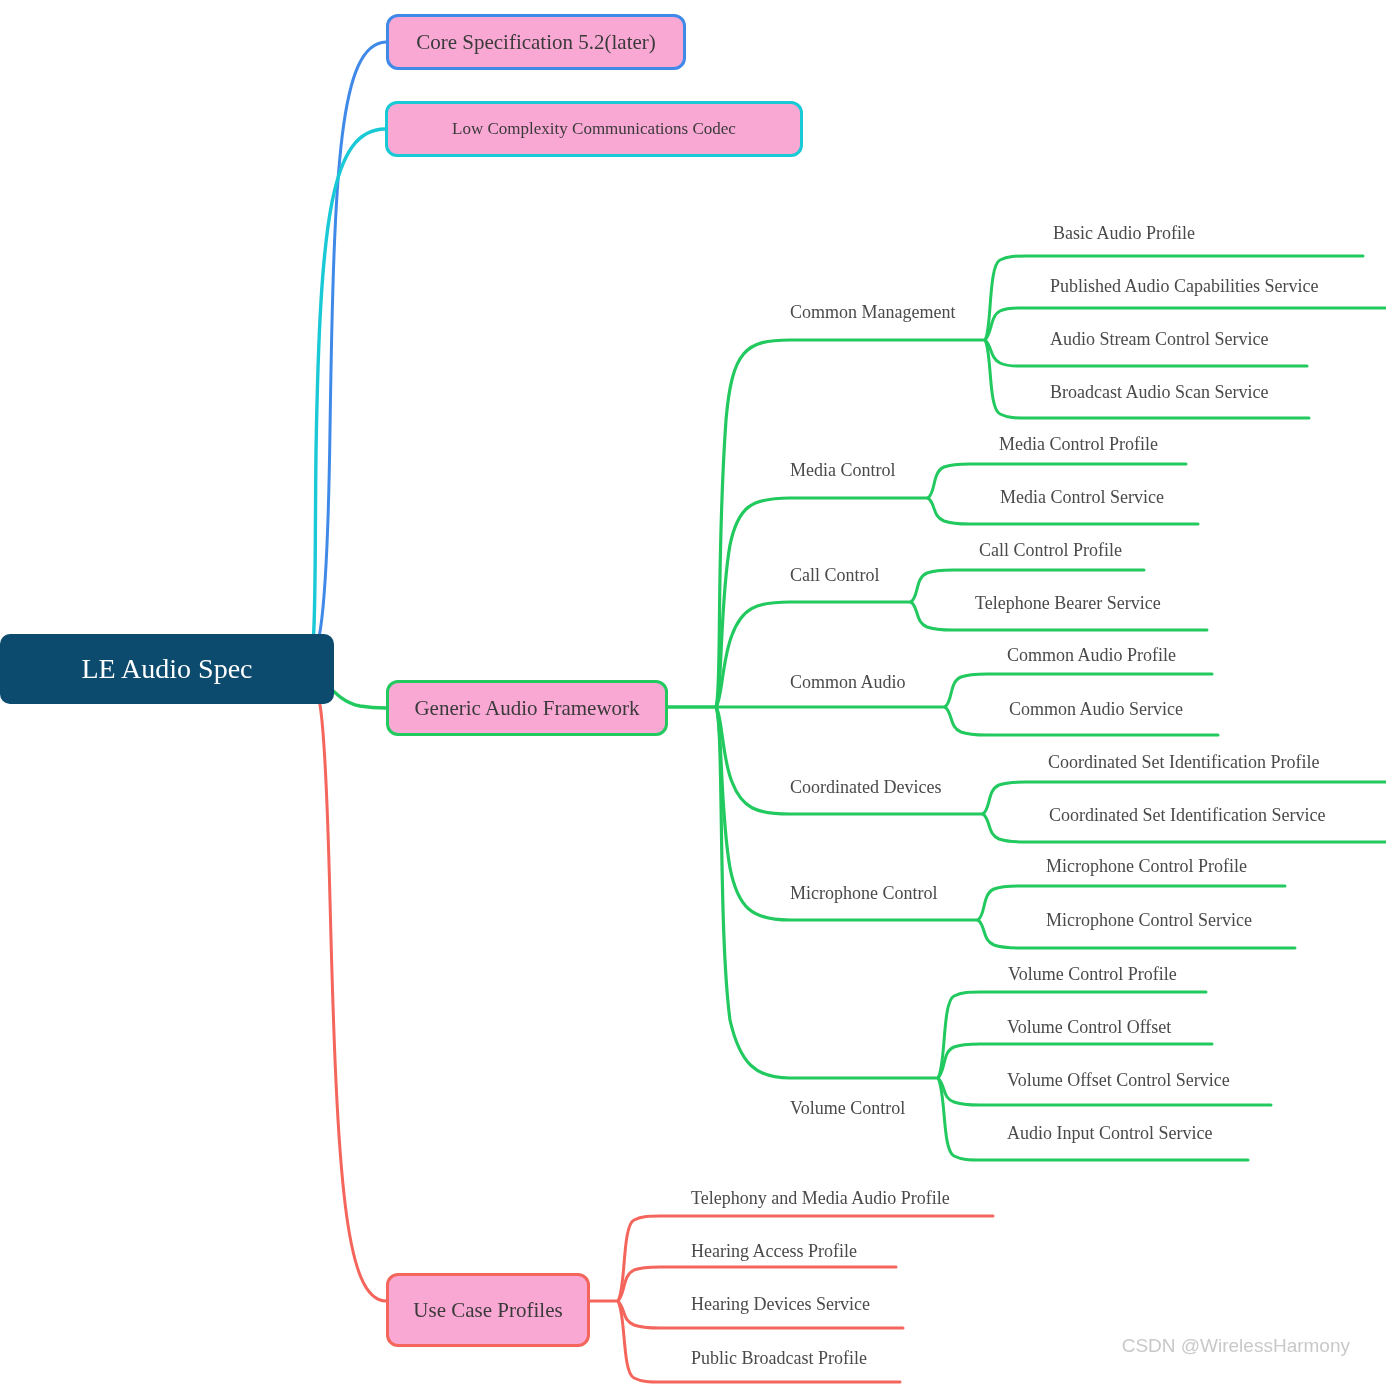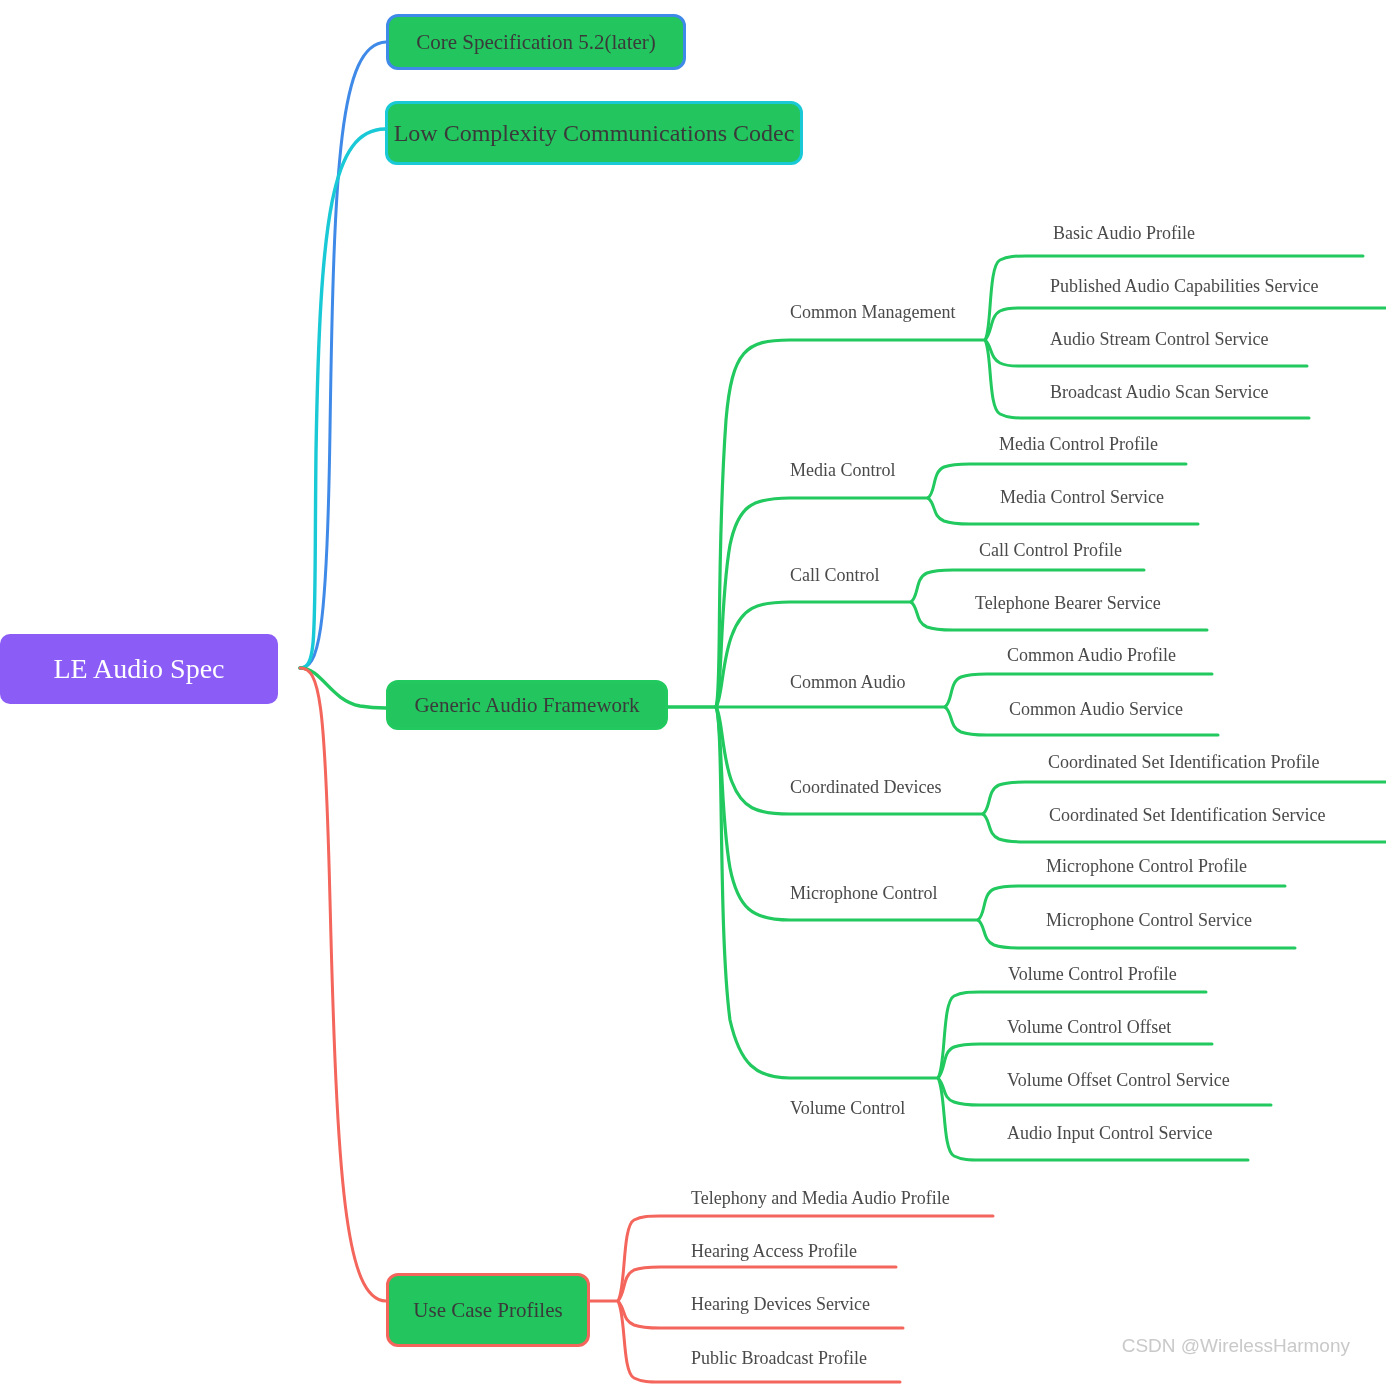--- a/index.html
+++ b/index.html
@@ -26,21 +26,21 @@
     pointer-events: none;
   }
   .node-box {
     position: absolute;
     box-sizing: border-box;
     display: flex;
     align-items: center;
     justify-content: center;
     border-radius: 12px;
     border-style: solid;
-    background: #22c55e;
+    background: #f9a8d4;
     white-space: nowrap;
     font-family: "Liberation Serif", "DejaVu Serif", serif;
     color: #3a3a3a;
   }
   .root-node {
     border-radius: 10px;
     border: none;
     color: #ffffff;
   }
   .leaf-label {
@@ -118,33 +118,33 @@
     <path d="M 938,1078 C 946,1070 942,1052 954,1047 C 962,1044 970,1044 980,1044 L 1212,1044" fill="none" stroke="#21c95f" stroke-width="3" stroke-linecap="round"></path>
     <path d="M 938,1078 C 946,1086 942,1098 954,1102 C 962,1105 970,1105 980,1105 L 1271,1105" fill="none" stroke="#21c95f" stroke-width="3" stroke-linecap="round"></path>
     <path d="M 938,1078 C 946,1092 942,1150 954,1156 C 962,1160 970,1160 980,1160 L 1248,1160" fill="none" stroke="#21c95f" stroke-width="3" stroke-linecap="round"></path>
 
     <path d="M 590,1301 L 618,1301 C 626,1288 622,1226 634,1220 C 642,1216 650,1216 660,1216 L 993,1216" fill="none" stroke="#f4655c" stroke-width="3" stroke-linecap="round"></path>
     <path d="M 618,1301 C 626,1292 622,1276 634,1270 C 642,1267 650,1267 660,1267 L 896,1267" fill="none" stroke="#f4655c" stroke-width="3" stroke-linecap="round"></path>
     <path d="M 618,1301 C 626,1310 622,1320 634,1325 C 642,1328 650,1328 660,1328 L 903,1328" fill="none" stroke="#f4655c" stroke-width="3" stroke-linecap="round"></path>
     <path d="M 618,1301 C 626,1316 622,1372 634,1378 C 642,1382 650,1382 660,1382 L 900,1382" fill="none" stroke="#f4655c" stroke-width="3" stroke-linecap="round"></path>
   </svg>
 
-  <div class="node-box root-node" style="left:0px; top:634px; width:278px; height:70px; background:#8b5cf6; font-size:28px;">
+  <div class="node-box root-node" style="left:0px; top:634px; width:334px; height:70px; background:#0c4a6e; font-size:28px;">
     <span>LE Audio Spec</span>
   </div>
 
   <div class="node-box" style="left:386px; top:14px; width:300px; height:56px; border-color:#3f8ae8; border-width:3px; font-size:21px;">
     <span>Core Specification 5.2(later)</span>
   </div>
 
-  <div class="node-box" style="left:385px; top:101px; width:418px; height:64px; border-color:#19c9d6; border-width:3.4px; font-size:24px;">
+  <div class="node-box" style="left:385px; top:101px; width:418px; height:56px; border-color:#19c9d6; border-width:3.4px; font-size:17px;">
     <span>Low Complexity Communications Codec</span>
   </div>
 
-  <div class="node-box" style="left:386px; top:680px; width:282px; height:50px; border-color:#21c95f; border-width:3.4px; font-size:21px;">
+  <div class="node-box" style="left:386px; top:680px; width:282px; height:56px; border-color:#21c95f; border-width:3.4px; font-size:21px;">
     <span>Generic Audio Framework</span>
   </div>
 
   <div class="node-box" style="left:386px; top:1273px; width:204px; height:74px; border-color:#f4655c; border-width:3px; font-size:21px;">
     <span>Use Case Profiles</span>
   </div>
 
   <div class="branch-label" style="left:790px; top:303px;">
     <span>Common Management</span>
   </div>

